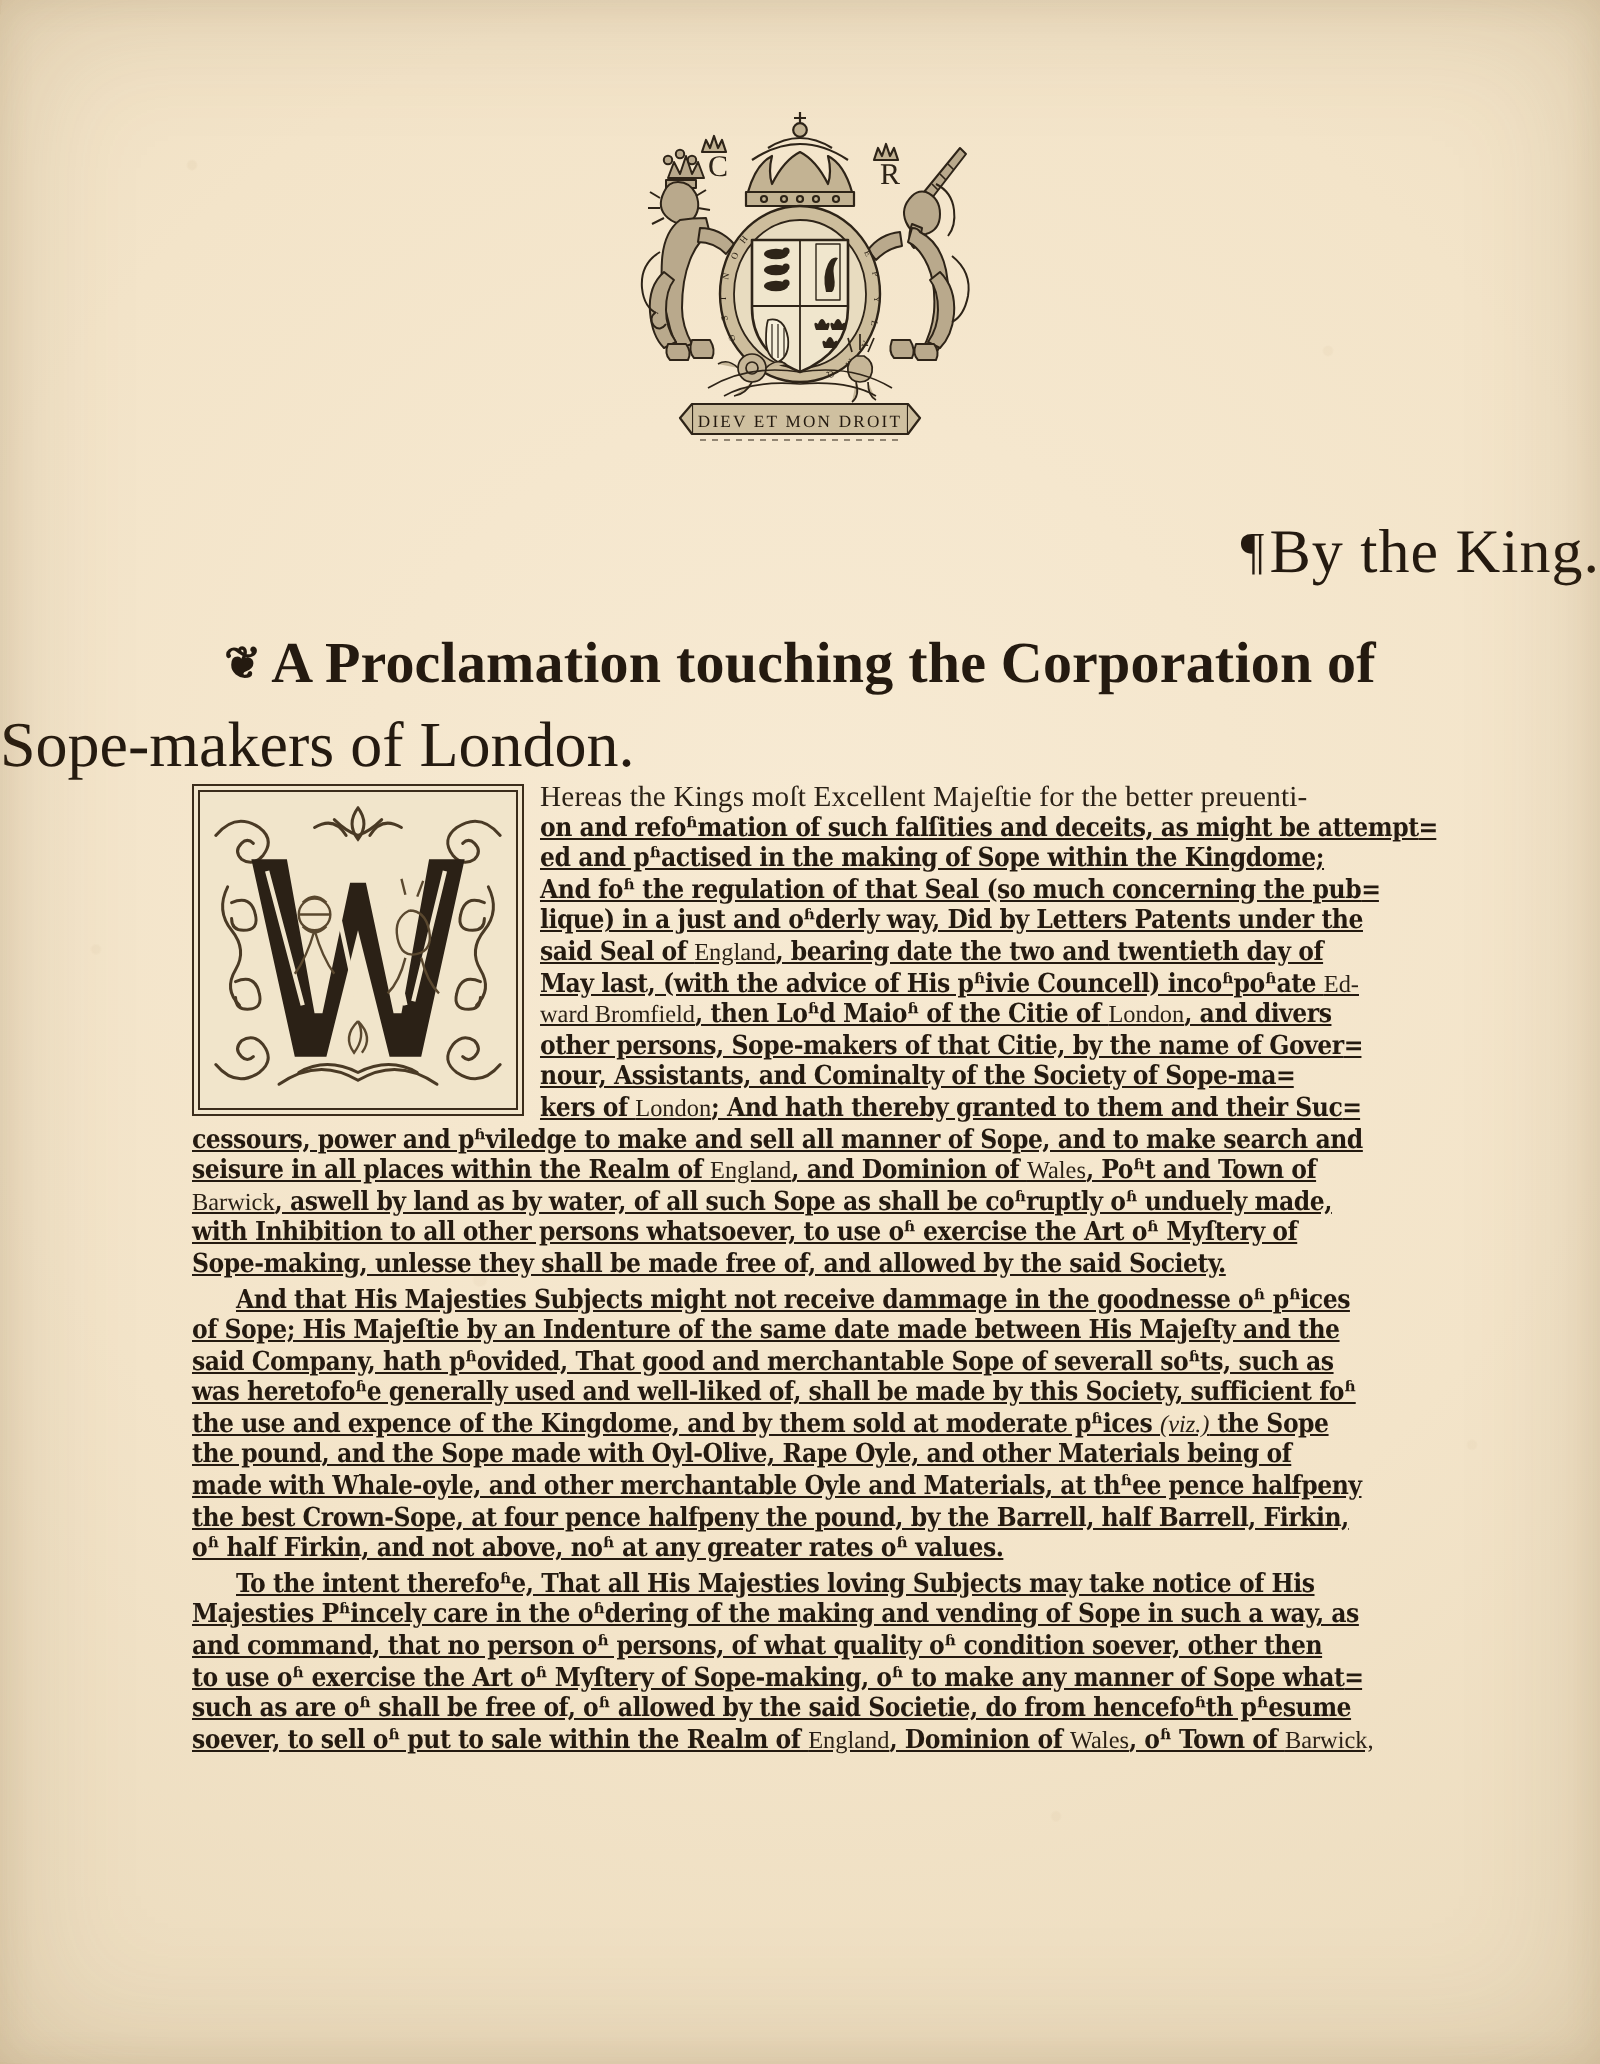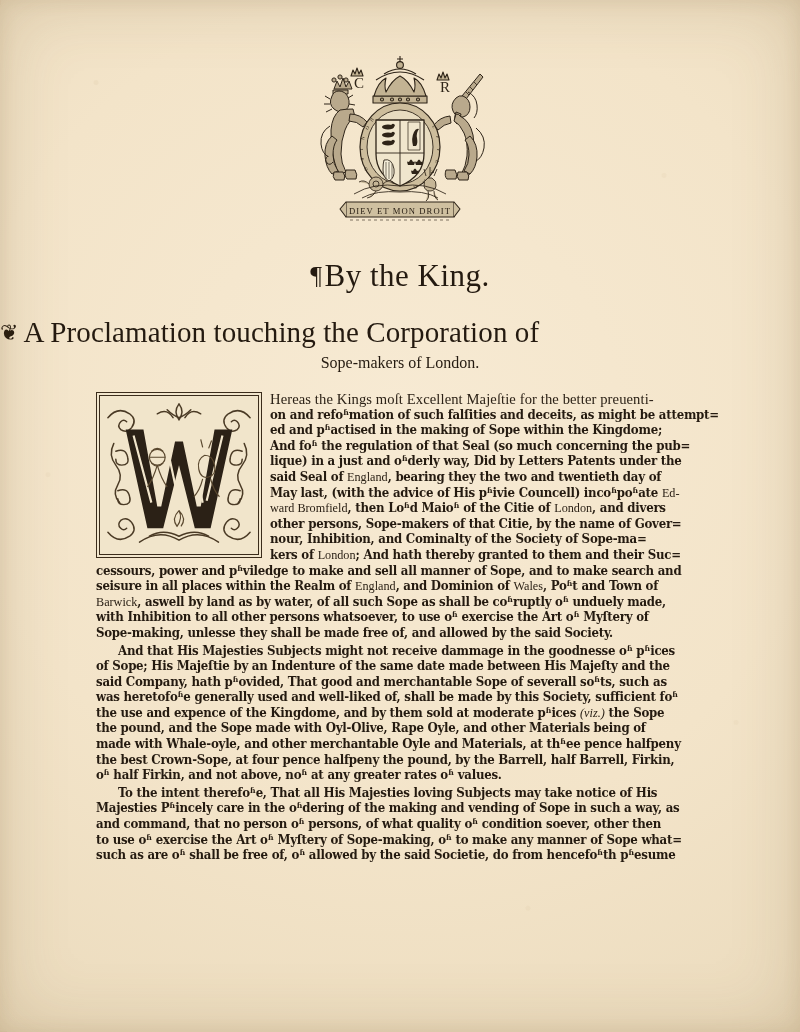--- a/index.html
+++ b/index.html
@@ -48,53 +48,54 @@
     display: flex;
     justify-content: center;
   }
   .arms { display: block; }
 
   
   .by-the-king {
     position: absolute;
     left: 0; right: 0;
     top: 258px;
-    text-align: center;
+    text-align: right;
     font-size: 31px;
     letter-spacing: .5px;
     color: #241a10;
     white-space: nowrap;
   }
   .by-the-king .pilcrow {
     font-size: 26px;
     vertical-align: 2px;
     margin-right: 2px;
   }
 
   .title-1 {
     position: absolute;
     left: 0; right: 0;
     top: 316px;
-    text-align: left;
+    text-align: center;
     font-size: 29px;
     letter-spacing: .1px;
     color: #241a10;
     white-space: nowrap;
+    font-weight: bold;
   }
   .title-1 .fleuron {
     font-size: 22px;
     margin-right: 5px;
     vertical-align: 2px;
   }
   .title-2 {
     position: absolute;
     left: 0; right: 0;
     top: 354px;
-    text-align: center;
-    font-size: 16px;
+    text-align: left;
+    font-size: 32px;
     color: #241a10;
   }
 
   
   .body-block {
     position: absolute;
     left: 96px;
     top: 392px;
     width: 610px;
   }
@@ -144,21 +145,21 @@
 
   .para {
     margin: 0;
     line-height: 14.6px;
     text-align: left;
     color: #241a10;
   }
   .para + .para { margin-top: 2px; }
   .indent { display: inline-block; width: 22px; }
 
-  .line { white-space: nowrap; display: block; }
+  .line { white-space: nowrap; display: block; text-decoration: underline; }
   .line-first { white-space: normal; }
 
   
   .opening-rom {
     font-family: "Liberation Serif", "DejaVu Serif", serif;
     font-weight: 400;
     font-size: 14.6px;
     letter-spacing: .1px;
     color: #2b2116;
   }
@@ -381,25 +382,25 @@
         </div>
       </div>
     </div>
 
     <div class="para">
       <span class="opening-rom line-first">Hereas the Kings moſt Excellent Majeſtie for the better preuenti-</span>
       <span class="line"><span class="goth">on and refoʱmation of such falſities and deceits, as might be attempt</span><span class="goth hyph">=</span></span>
       <span class="line"><span class="goth">ed and pʱactised in the making of Sope within the Kingdome;</span></span>
       <span class="line"><span class="goth">And foʱ the regulation of that Seal (so much concerning the pub</span><span class="goth hyph">=</span></span>
       <span class="line"><span class="goth">lique) in a just and oʱderly way, Did by Letters Patents under the</span></span>
-      <span class="line"><span class="goth">said Seal of </span><span class="rom">England</span><span class="goth">, bearing they the two and twentieth day of</span></span>
+      <span class="line"><span class="goth">said Seal of </span><span class="rom">England</span><span class="goth">, bearing date the two and twentieth day of</span></span>
       <span class="line"><span class="goth">May last, (with the advice of His pʱivie Councell) incoʱpoʱate </span><span class="rom">Ed-</span></span>
       <span class="line"><span class="rom">ward Bromfield</span><span class="goth">, then Loʱd Maioʱ of the Citie of </span><span class="rom">London</span><span class="goth">, and divers</span></span>
       <span class="line"><span class="goth">other persons, Sope-makers of that Citie, by the name of Gover</span><span class="goth hyph">=</span></span>
-      <span class="line"><span class="goth">nour, Inhibition, and Cominalty of the Society of Sope-ma</span><span class="goth hyph">=</span></span>
+      <span class="line"><span class="goth">nour, Assistants, and Cominalty of the Society of Sope-ma</span><span class="goth hyph">=</span></span>
       <span class="line"><span class="goth">kers of </span><span class="rom">London</span><span class="goth">; And hath thereby granted to them and their Suc</span><span class="goth hyph">=</span></span>
     </div>
 
     <div style="clear:both"></div>
 
     <div class="para">
       <span class="line"><span class="goth">cessours, power and pʱviledge to make and sell all manner of Sope, and to make search and</span></span>
       <span class="line"><span class="goth">seisure in all places within the Realm of </span><span class="rom">England</span><span class="goth">, and Dominion of </span><span class="rom">Wales</span><span class="goth">, Poʱt and Town of</span></span>
       <span class="line"><span class="rom">Barwick</span><span class="goth">, aswell by land as by water, of all such Sope as shall be coʱruptly oʱ unduely made,</span></span>
       <span class="line"><span class="goth">with Inhibition to all other persons whatsoever, to use oʱ exercise the Art oʱ Myſtery of</span></span>
@@ -417,19 +418,20 @@
       <span class="line"><span class="goth">the best Crown-Sope, at four pence halfpeny the pound, by the Barrell, half Barrell, Firkin,</span></span>
       <span class="line"><span class="goth">oʱ half Firkin, and not above, noʱ at any greater rates oʱ values.</span></span>
     </div>
 
     <div class="para">
       <span class="line"><span class="indent"></span><span class="goth">To the intent therefoʱe, That all His Majesties loving Subjects may take notice of His</span></span>
       <span class="line"><span class="goth">Majesties Pʱincely care in the oʱdering of the making and vending of Sope in such a way, as</span></span>
       <span class="line"><span class="goth">and command, that no person oʱ persons, of what quality oʱ condition soever, other then</span></span>
       <span class="line"><span class="goth">to use oʱ exercise the Art oʱ Myſtery of Sope-making, oʱ to make any manner of Sope what</span><span class="goth hyph">=</span></span>
       <span class="line"><span class="goth">such as are oʱ shall be free of, oʱ allowed by the said Societie, do from hencefoʱth pʱesume</span></span>
+      <span class="line"><span class="goth">soever, to sell oʱ put to sale within the Realm of </span><span class="rom">England</span><span class="goth">, Dominion of </span><span class="rom">Wales</span><span class="goth">, oʱ Town of </span><span class="rom">Barwick,</span></span>
     </div>
 
   </div>
 
   <div id="grain"></div>
   <div id="edge-shade"></div>
 </div>
 
 </body></html>

